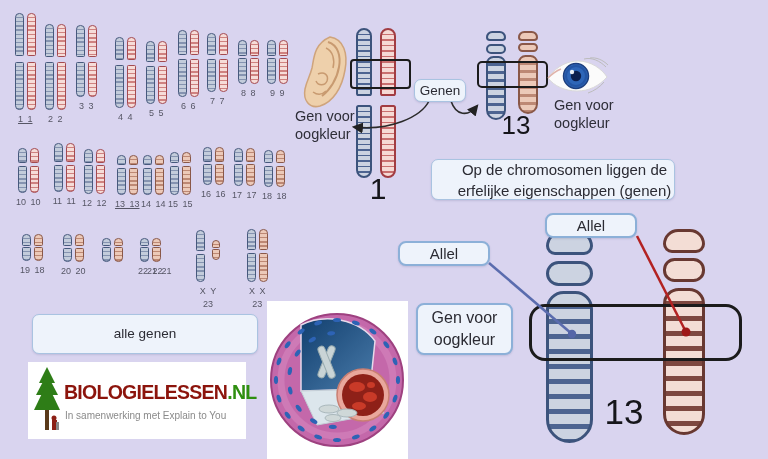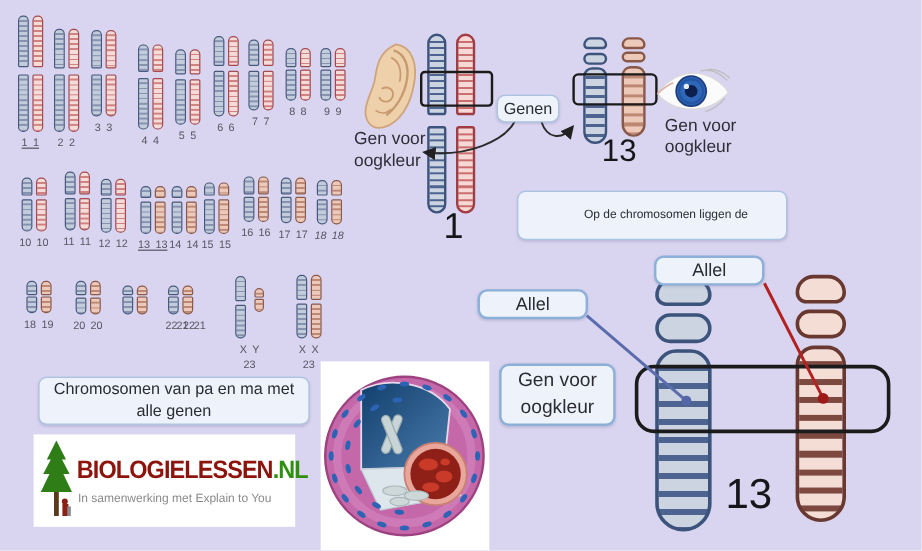--- a/index.html
+++ b/index.html
@@ -182,30 +182,30 @@
       </div>
       <div class="kp-label" style="left: 226px; top: 190px; width: 36.5px;">17 17</div>
       <div class="chr" style="left: 264px; top: 150px; width: 8.5px; height: 37px;">
         <div class="chr-seg" style="height: 36%; border-radius: 4.25px 4.25px 1.36px 1.36px; border: 1.2px solid rgb(70, 89, 124); background: repeating-linear-gradient(rgb(195, 204, 219) 0px, rgb(195, 204, 219) 2.8px, rgb(133, 147, 176) 2.8px, rgb(133, 147, 176) 4.2px);"></div>
         <div class="chr-seg" style="height: 58%; border-radius: 1.36px 1.36px 4.25px 4.25px; border: 1.2px solid rgb(70, 89, 124); background: repeating-linear-gradient(rgb(195, 204, 219) 0px, rgb(195, 204, 219) 2.8px, rgb(133, 147, 176) 2.8px, rgb(133, 147, 176) 4.2px);"></div>
       </div>
       <div class="chr" style="left: 276px; top: 150px; width: 8.5px; height: 37px;">
         <div class="chr-seg" style="height: 36%; border-radius: 4.25px 4.25px 1.36px 1.36px; border: 1.2px solid rgb(138, 88, 72); background: repeating-linear-gradient(rgb(236, 201, 184) 0px, rgb(236, 201, 184) 2.8px, rgb(189, 136, 116) 2.8px, rgb(189, 136, 116) 4.2px);"></div>
         <div class="chr-seg" style="height: 58%; border-radius: 1.36px 1.36px 4.25px 4.25px; border: 1.2px solid rgb(138, 88, 72); background: repeating-linear-gradient(rgb(236, 201, 184) 0px, rgb(236, 201, 184) 2.8px, rgb(189, 136, 116) 2.8px, rgb(189, 136, 116) 4.2px);"></div>
       </div>
-      <div class="kp-label" style="left: 256px; top: 191px; width: 36.5px; font-style: italic;">18 18</div>
+      <div class="kp-label" style="left: 256px; top: 191px; width: 36.5px;">18 18</div>
       <div class="chr" style="left: 22px; top: 234px; width: 8.5px; height: 27px;">
         <div class="chr-seg" style="height: 43%; border-radius: 4.25px 4.25px 1.36px 1.36px; border: 1.2px solid rgb(70, 89, 124); background: repeating-linear-gradient(rgb(195, 204, 219) 0px, rgb(195, 204, 219) 2.8px, rgb(133, 147, 176) 2.8px, rgb(133, 147, 176) 4.2px);"></div>
         <div class="chr-seg" style="height: 51%; border-radius: 1.36px 1.36px 4.25px 4.25px; border: 1.2px solid rgb(70, 89, 124); background: repeating-linear-gradient(rgb(195, 204, 219) 0px, rgb(195, 204, 219) 2.8px, rgb(133, 147, 176) 2.8px, rgb(133, 147, 176) 4.2px);"></div>
       </div>
       <div class="chr" style="left: 34px; top: 234px; width: 8.5px; height: 27px;">
         <div class="chr-seg" style="height: 43%; border-radius: 4.25px 4.25px 1.36px 1.36px; border: 1.2px solid rgb(138, 88, 72); background: repeating-linear-gradient(rgb(236, 201, 184) 0px, rgb(236, 201, 184) 2.8px, rgb(189, 136, 116) 2.8px, rgb(189, 136, 116) 4.2px);"></div>
         <div class="chr-seg" style="height: 51%; border-radius: 1.36px 1.36px 4.25px 4.25px; border: 1.2px solid rgb(138, 88, 72); background: repeating-linear-gradient(rgb(236, 201, 184) 0px, rgb(236, 201, 184) 2.8px, rgb(189, 136, 116) 2.8px, rgb(189, 136, 116) 4.2px);"></div>
       </div>
-      <div class="kp-label" style="left: 14px; top: 265px; width: 36.5px;">18 19</div>
+      <div class="kp-label" style="left: 14px; top: 265px; width: 36.5px;">19 18</div>
       <div class="chr" style="left: 63px; top: 234px; width: 8.5px; height: 28px;">
         <div class="chr-seg" style="height: 43%; border-radius: 4.25px 4.25px 1.36px 1.36px; border: 1.2px solid rgb(70, 89, 124); background: repeating-linear-gradient(rgb(195, 204, 219) 0px, rgb(195, 204, 219) 2.8px, rgb(133, 147, 176) 2.8px, rgb(133, 147, 176) 4.2px);"></div>
         <div class="chr-seg" style="height: 51%; border-radius: 1.36px 1.36px 4.25px 4.25px; border: 1.2px solid rgb(70, 89, 124); background: repeating-linear-gradient(rgb(195, 204, 219) 0px, rgb(195, 204, 219) 2.8px, rgb(133, 147, 176) 2.8px, rgb(133, 147, 176) 4.2px);"></div>
       </div>
       <div class="chr" style="left: 75px; top: 234px; width: 8.5px; height: 28px;">
         <div class="chr-seg" style="height: 43%; border-radius: 4.25px 4.25px 1.36px 1.36px; border: 1.2px solid rgb(138, 88, 72); background: repeating-linear-gradient(rgb(236, 201, 184) 0px, rgb(236, 201, 184) 2.8px, rgb(189, 136, 116) 2.8px, rgb(189, 136, 116) 4.2px);"></div>
         <div class="chr-seg" style="height: 51%; border-radius: 1.36px 1.36px 4.25px 4.25px; border: 1.2px solid rgb(138, 88, 72); background: repeating-linear-gradient(rgb(236, 201, 184) 0px, rgb(236, 201, 184) 2.8px, rgb(189, 136, 116) 2.8px, rgb(189, 136, 116) 4.2px);"></div>
       </div>
       <div class="kp-label" style="left: 55px; top: 266px; width: 36.5px;">20 20</div>
       <div class="chr" style="left: 102px; top: 238px; width: 8.5px; height: 24px;">
@@ -385,41 +385,41 @@
     <div>Genen</div>
   </div>
 
   <div class="num" style="left:496px;top:110px;width:40px;font-size:26px;">13</div>
 
   <div class="plain-label" style="left:554px;top:96px;">
     <div>Gen voor</div>
     <div>oogkleur</div>
   </div>
 
-  <div class="callout" style="left:431px;top:159px;width:225px;height:41px;font-size:10px;line-height:1.4;padding-left:23px;">
+  <div class="callout" style="left:431px;top:159px;width:244px;height:41px;font-size:15px;line-height:1.4;padding-left:23px;">
     <div>Op de chromosomen liggen de</div>
+    <div>erfelijke eigenschappen (genen)</div>
   </div>
 
   <div class="callout strong" style="left:545px;top:213px;width:92px;height:25px;font-size:15px;">
     <div>Allel</div>
   </div>
 
   <div class="callout strong" style="left:398px;top:241px;width:92px;height:25px;font-size:15px;">
     <div>Allel</div>
   </div>
 
   <div class="callout strong" style="left:416px;top:303px;width:97px;height:52px;font-size:16px;line-height:1.35;">
     <div>Gen voor</div>
     <div>oogkleur</div>
   </div>
 
   <div class="num" style="left:598px;top:392px;width:52px;font-size:35px;">13</div>
 
   <div class="callout" style="left:32px;top:314px;width:226px;height:40px;font-size:13.5px;line-height:1.4;">
-    <div>Chromosomen van pa en ma met</div>
     <div>alle genen</div>
   </div>
 
   <div class="logo-box" style="left:28px;top:362px;width:218px;height:77px;">
     <svg class="abs" style="left:4px;top:4px;" width="30" height="68" viewBox="0 0 30 68">
       <rect x="13" y="36" width="4" height="28" fill="#5a3a1a"></rect>
       <polygon points="15,1 7,17 23,17" fill="#2e7d17"></polygon>
       <polygon points="15,8 4,29 26,29" fill="#2e7d17"></polygon>
       <polygon points="15,17 2,44 28,44" fill="#2e7d17"></polygon>
       <circle cx="22" cy="52" r="2.5" fill="#8c2016"></circle>

